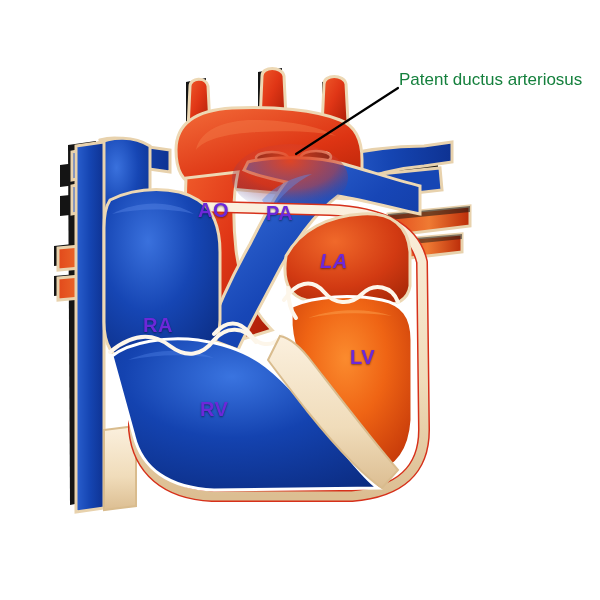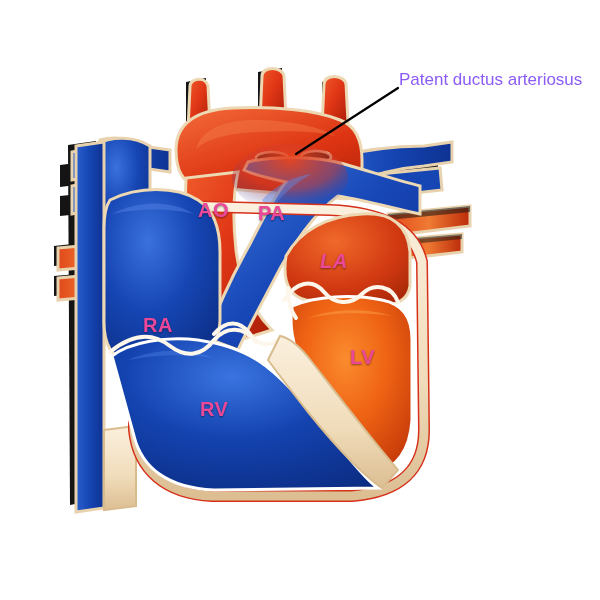--- a/index.html
+++ b/index.html
@@ -1,25 +1,25 @@
 <!DOCTYPE html>
 <html><head>
 <meta charset="utf-8">
 <style>
   html,body{margin:0;padding:0;background:#ffffff;}
   body{width:600px;height:600px;overflow:hidden;
        font-family:"Liberation Sans",sans-serif;}
   #stage{position:relative;width:600px;height:600px;background:#ffffff;}
   #art{position:absolute;inset:0;}
-  .lbl{position:absolute;color:#ec4899;font-weight:bold;font-size:20px;
+  .lbl{position:absolute;color:#6d28d9;font-weight:bold;font-size:20px;
        letter-spacing:.5px;line-height:1;
        text-shadow:0 1px 2px rgba(0,0,0,.45);
        font-family:"Liberation Sans",sans-serif;
        -webkit-user-select:none;user-select:none;}
-  .callout{position:absolute;color:#8b5cf6;font-size:17px;
+  .callout{position:absolute;color:#15803d;font-size:17px;
            font-family:"Liberation Sans",sans-serif;white-space:nowrap;}
 </style>
 </head>
 <body>
 
 <div id="stage">
 
   <svg id="art" viewBox="0 0 600 600">
     <defs>
       <linearGradient id="gAorta" x1="0" y1="0" x2="1" y2="1">
@@ -215,19 +215,19 @@
       <path d="M268 360 C292 392 322 432 352 462 C366 476 376 484 382 488
                L398 470 C372 440 340 398 312 362 C300 346 290 338 280 336 Z" fill="url(#gMyo)" stroke="#d9bc8e" stroke-width="2"></path>
     </g>
 
     <line x1="296" y1="154" x2="398" y2="88" stroke="#000000" stroke-width="2.2" stroke-linecap="round"></line>
   </svg>
 
   <div class="callout" style="left:399px; top:70px;">Patent ductus arteriosus</div>
 
   <div class="lbl" style="left:198px; top:200px;">AO</div>
-  <div class="lbl" style="left:258px; top:203px;">PA</div>
+  <div class="lbl" style="left:266px; top:203px;">PA</div>
   <div class="lbl" style="left:320px; top:251px;font-style:italic;">LA</div>
   <div class="lbl" style="left:350px; top:347px;">LV</div>
   <div class="lbl" style="left:98px;  top:315px;padding-left:45px;">RA</div>
   <div class="lbl" style="left:200px; top:393px;margin-top:6px;">RV</div>
 
 </div>
 
 </body></html>

